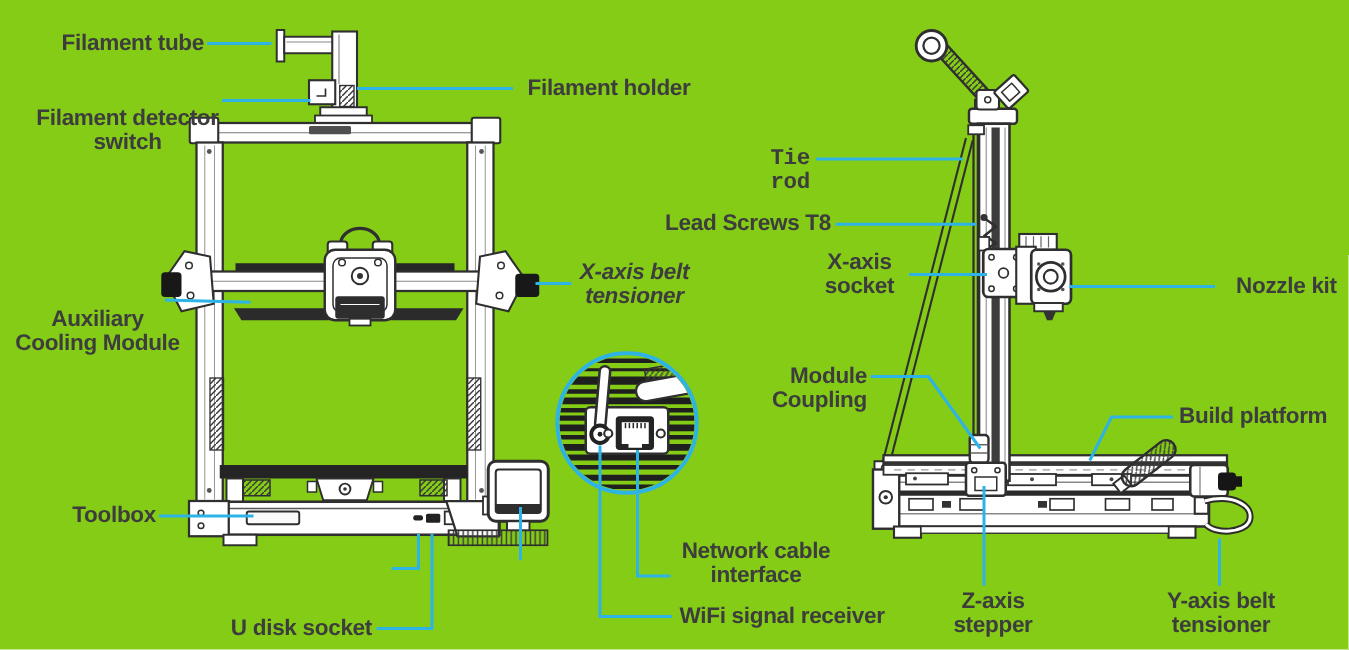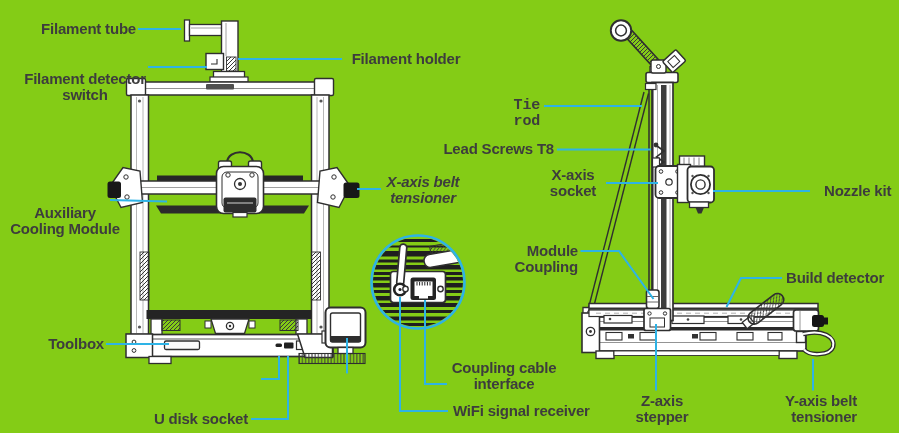--- a/index.html
+++ b/index.html
@@ -324,29 +324,29 @@
 <div class="label al-r" style="left:26px;  top:21px;  width:110px;">Filament tube</div>
 <div class="label al-c" style="left:16px;  top:51px;  width:138px;margin-top:20px;">Filament detector
 switch</div>
 <div class="label al-l" style="left:346px; top:51px;  width:120px;text-align:center;">Filament holder</div>
 <div class="label al-c" style="left:4px;   top:190px; width:122px;margin-top:15px;">Auxiliary
 Cooling Module</div>
 <div class="label al-c" style="left:383px; top:174px; width:80px;font-style:italic;">X-axis belt
 tensioner</div>
 <div class="label al-r" style="left:40px;  top:336px; width:64px;">Toolbox</div>
 <div class="label al-r" style="left:140px; top:411px; width:108px;">U disk socket</div>
-<div class="label al-c" style="left:450px; top:360px; width:108px;">Coupling cable
+<div class="label al-c" style="left:450px; top:360px; width:108px;">Network cable
 interface</div>
 <div class="label al-l" style="left:453px; top:403px; width:148px;">WiFi signal receiver</div>
 
 <div class="label al-r" style="left:482px; top:98px;  width:58px;font-family:Liberation Mono, monospace;">Tie rod</div>
 <div class="label al-r" style="left:434px; top:141px; width:120px;">Lead Screws T8</div>
 <div class="label al-c" style="left:541px; top:167px; width:64px;">X-axis
 socket</div>
 <div class="label al-l" style="left:812px; top:183px; width:76px;margin-left:12px;">Nozzle kit</div>
 <div class="label al-r" style="left:466px; top:243px; width:112px;">Module Coupling</div>
-<div class="label al-l" style="left:786px; top:270px; width:110px;">Build detector</div>
+<div class="label al-l" style="left:786px; top:270px; width:110px;">Build platform</div>
 <div class="label al-c" style="left:630px; top:393px; width:64px;">Z-axis
 stepper</div>
-<div class="label al-c" style="left:771px; top:393px; width:86px;text-align:right;">Y-axis belt
+<div class="label al-c" style="left:771px; top:393px; width:86px;">Y-axis belt
 tensioner</div>
 
 </div>
 
 </body></html>

